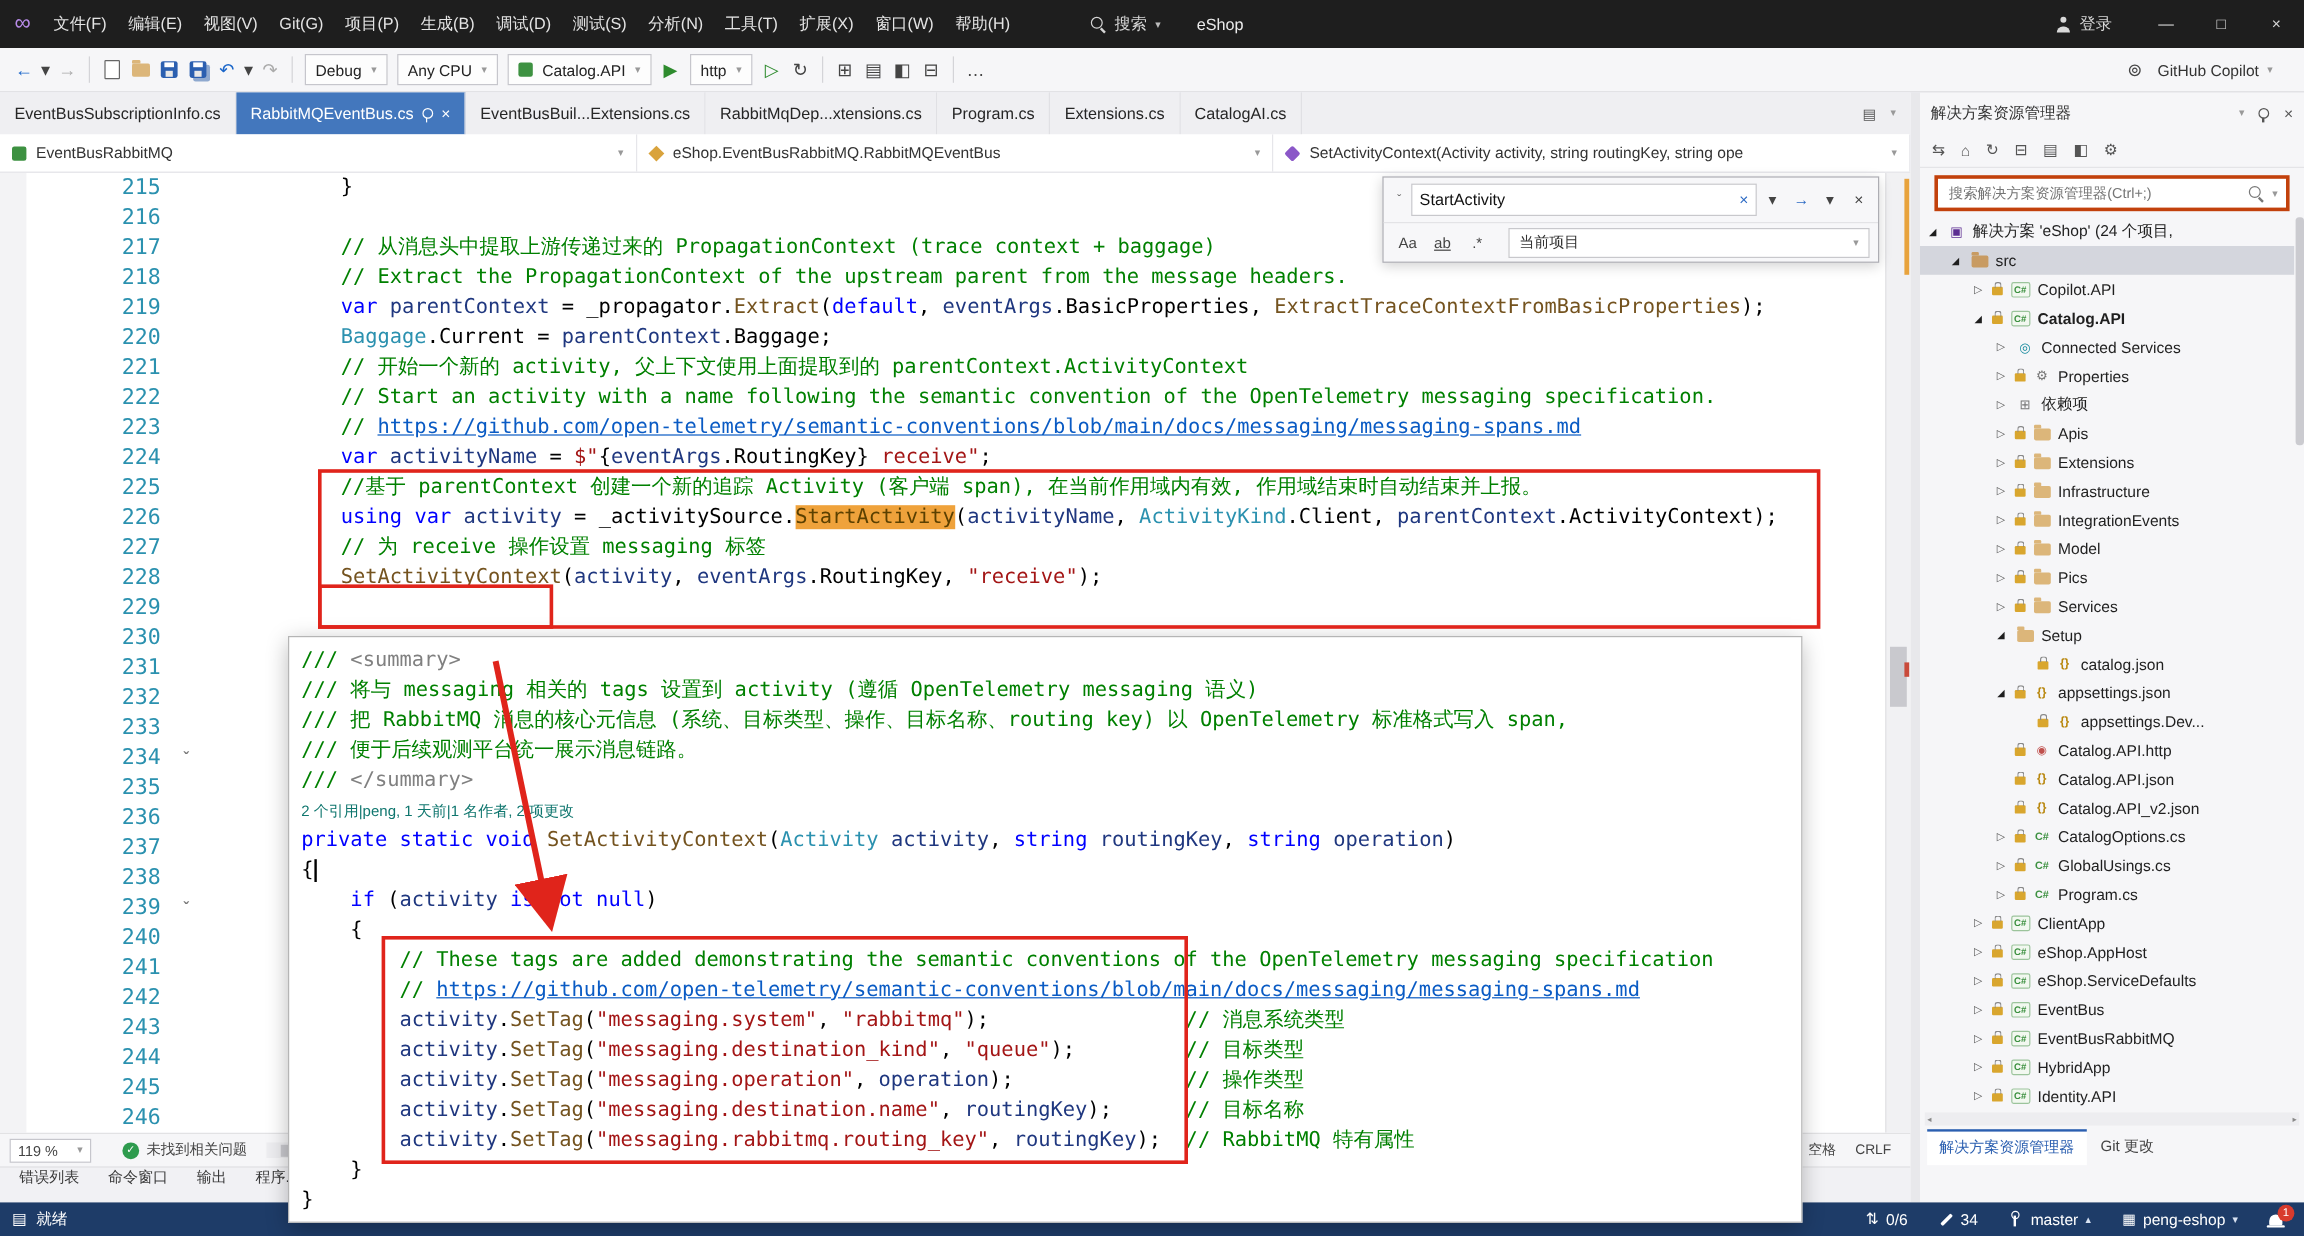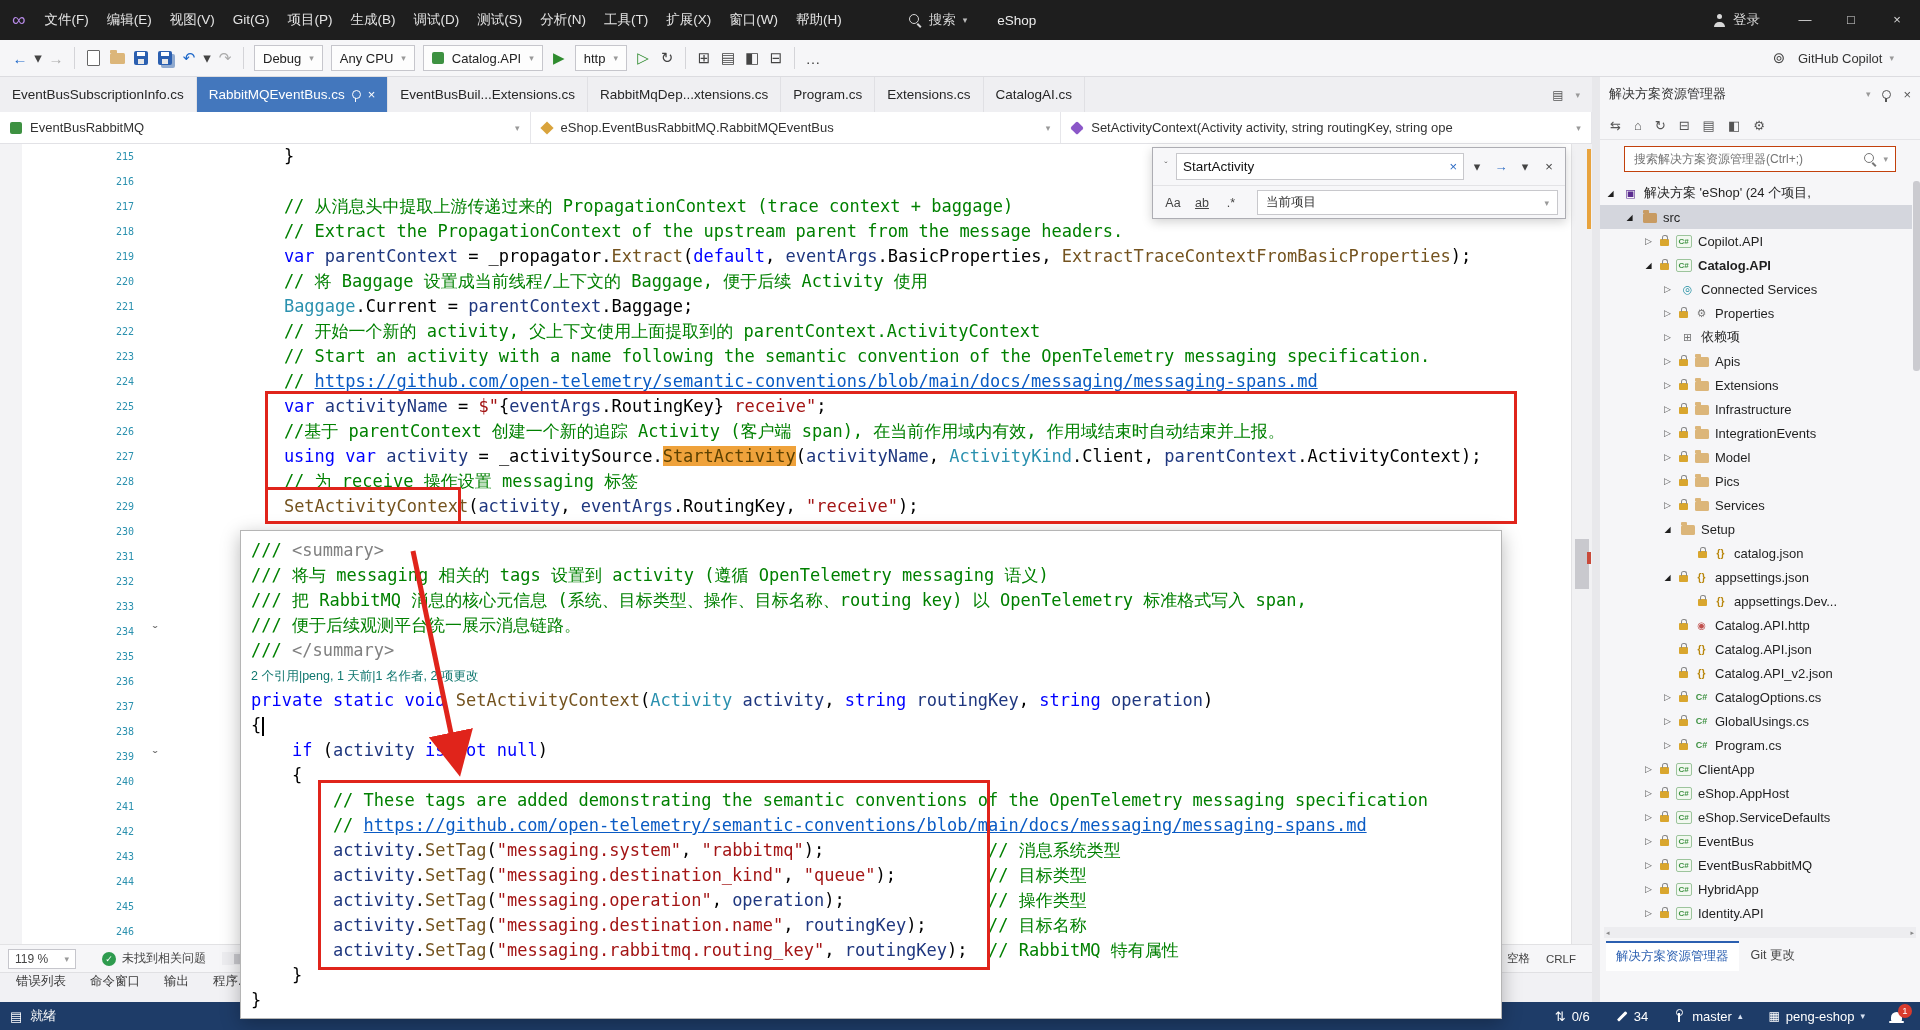--- a/index.html
+++ b/index.html
@@ -53,21 +53,21 @@
   .bic{width:12px;height:12px;flex:0 0 12px;}
   .bic.project{background:#3D9141;border-radius:2px;}
   .bic.class{background:#D9A33C;transform:rotate(45deg) scale(.78);}
   .bic.method{background:#8B57C8;transform:rotate(45deg) scale(.8);border-radius:2px;}
 
   
   .editor{position:absolute;left:0;top:144px;width:1592px;height:800px;background:#fff;overflow:hidden;}
   .ed-leftstrip{position:absolute;left:0;top:0;width:22px;height:100%;background:#F3F3F5;}
   .ed-gutter{position:absolute;left:22px;top:0;width:160px;}
   .grow{display:flex;height:25px;align-items:center;}
-  .num{flex:0 0 112px;text-align:right;color:#2B91AF;font-family:"DejaVu Sans Mono",monospace;font-size:10px;}
+  .num{flex:0 0 112px;text-align:right;color:#2B91AF;font-family:"DejaVu Sans Mono",monospace;font-size:18px;}
   .fold{flex:0 0 42px;text-align:center;color:#777;font-size:13px;font-weight:bold;}
   .ed-code{position:absolute;left:202px;top:0;}
   .crow{height:25px;line-height:25px;white-space:pre;font-family:"DejaVu Sans Mono",monospace;font-size:17px;}
   .crow.lens{font-size:12.5px;}
   .tk-pl{color:#000;}
   .tk-k{color:#0000FF;}
   .tk-c{color:#008000;}
   .tk-s{color:#A31515;}
   .tk-t{color:#2B91AF;}
   .tk-m{color:#74531F;}
@@ -115,21 +115,21 @@
   .paneltabs{position:absolute;left:0;top:972px;width:1592px;height:30px;background:#F1F1F4;border-top:1px solid #E0E0E3;display:flex;gap:4px;padding-left:6px;align-items:center;font-size:12.5px;color:#3A3A3A;box-sizing:border-box;}
   .ptab{padding:0 10px;height:44px;line-height:30px;white-space:nowrap;}
 
   
   .splitter{position:absolute;left:1592px;top:77px;width:8px;height:925px;background:#E8E8EB;}
   .sepanel{position:absolute;left:1600px;top:77px;width:320px;height:925px;background:#F6F6F8;font-size:13px;color:#333;}
   .se-title{height:34px;display:flex;align-items:center;padding:0 9px;color:#333;}
   .ticons{margin-left:auto;display:flex;gap:12px;color:#555;align-items:center;}
   .se-tbar{height:28px;display:flex;gap:13px;padding:0 10px;align-items:center;color:#555;border-bottom:1px solid #E4E4E7;font-size:13px;}
   .seicon{font-size:13px;}
-  .se-search{margin:6px 24px;height:24px;background:#fff;border:1px solid #c2410c;display:flex;align-items:center;padding:0 7px;gap:6px;}
+  .se-search{margin:6px 12px;height:24px;background:#fff;border:3px solid #c2410c;display:flex;align-items:center;padding:0 7px;gap:6px;}
   .se-search input{border:none;outline:none;flex:1;font-size:12px;color:#333;background:transparent;font-family:"Liberation Sans","DejaVu Sans",sans-serif;}
   .se-tree{position:absolute;top:104px;left:0;right:8px;height:744px;overflow:hidden;}
   .trow{height:24px;display:flex;align-items:center;gap:5px;white-space:nowrap;padding-right:4px;}
   .trow.sel{background:#D4D6DD;}
   .trow.bold .tlabel{font-weight:bold;}
   .tarrow{flex:0 0 13px;text-align:center;color:#555;font-size:9px;}
   .tarrow.exp{color:#1E1E1E;font-size:8px;}
   .lock{position:relative;width:9px;height:7px;background:#D9A62E;border-radius:1px;flex:0 0 9px;margin-top:3px;}
   .lock::before{content:'';position:absolute;left:1.5px;top:-4px;width:4px;height:4px;border:1.5px solid #8A8A8A;border-bottom:none;border-radius:2.5px 2.5px 0 0;}
   .tic{flex:0 0 17px;height:14px;display:flex;align-items:center;justify-content:center;font-weight:bold;}
@@ -453,21 +453,20 @@
           <span class="num">246</span>
           <span class="fold"></span>
         </div>
       </div>
     <div class="ed-code" id="code">
         <div class="crow"><span class="tk-pl">        }</span></div>
         <div class="crow"></div>
         <div class="crow"><span class="tk-c">        // 从消息头中提取上游传递过来的 PropagationContext (trace context + baggage)</span></div>
         <div class="crow"><span class="tk-c">        // Extract the PropagationContext of the upstream parent from the message headers.</span></div>
         <div class="crow"><span class="tk-k">        var</span><span class="tk-pl"> </span><span class="tk-v">parentContext</span><span class="tk-pl"> = _propagator.</span><span class="tk-m">Extract</span><span class="tk-pl">(</span><span class="tk-k">default</span><span class="tk-pl">, </span><span class="tk-v">eventArgs</span><span class="tk-pl">.BasicProperties, </span><span class="tk-m">ExtractTraceContextFromBasicProperties</span><span class="tk-pl">);</span></div>
-        <div class="crow"><span class="tk-c">        // 将 Baggage 设置成当前线程/上下文的 Baggage, 便于后续 Activity 使用</span></div>
         <div class="crow"><span class="tk-pl">        </span><span class="tk-t">Baggage</span><span class="tk-pl">.Current = </span><span class="tk-v">parentContext</span><span class="tk-pl">.Baggage;</span></div>
         <div class="crow"><span class="tk-c">        // 开始一个新的 activity, 父上下文使用上面提取到的 parentContext.ActivityContext</span></div>
         <div class="crow"><span class="tk-c">        // Start an activity with a name following the semantic convention of the OpenTelemetry messaging specification.</span></div>
         <div class="crow"><span class="tk-c">        // </span><span class="tk-u">https://github.com/open-telemetry/semantic-conventions/blob/main/docs/messaging/messaging-spans.md</span></div>
         <div class="crow"><span class="tk-k">        var</span><span class="tk-pl"> </span><span class="tk-v">activityName</span><span class="tk-pl"> = </span><span class="tk-s">$"</span><span class="tk-pl">{</span><span class="tk-v">eventArgs</span><span class="tk-pl">.RoutingKey}</span><span class="tk-s"> receive"</span><span class="tk-pl">;</span></div>
         <div class="crow"><span class="tk-c">        //基于 parentContext 创建一个新的追踪 Activity (客户端 span), 在当前作用域内有效, 作用域结束时自动结束并上报。</span></div>
         <div class="crow"><span class="tk-k">        using</span><span class="tk-pl"> </span><span class="tk-k">var</span><span class="tk-pl"> </span><span class="tk-v">activity</span><span class="tk-pl"> = _activitySource.</span><span class="tk-hl">StartActivity</span><span class="tk-pl">(</span><span class="tk-v">activityName</span><span class="tk-pl">, </span><span class="tk-t">ActivityKind</span><span class="tk-pl">.Client, </span><span class="tk-v">parentContext</span><span class="tk-pl">.ActivityContext);</span></div>
         <div class="crow"><span class="tk-c">        // 为 receive 操作设置 messaging 标签</span></div>
         <div class="crow"><span class="tk-pl">        </span><span class="tk-m">SetActivityContext</span><span class="tk-pl">(</span><span class="tk-v">activity</span><span class="tk-pl">, </span><span class="tk-v">eventArgs</span><span class="tk-pl">.RoutingKey, </span><span class="tk-s">"receive"</span><span class="tk-pl">);</span></div>
         <div class="crow"></div>

